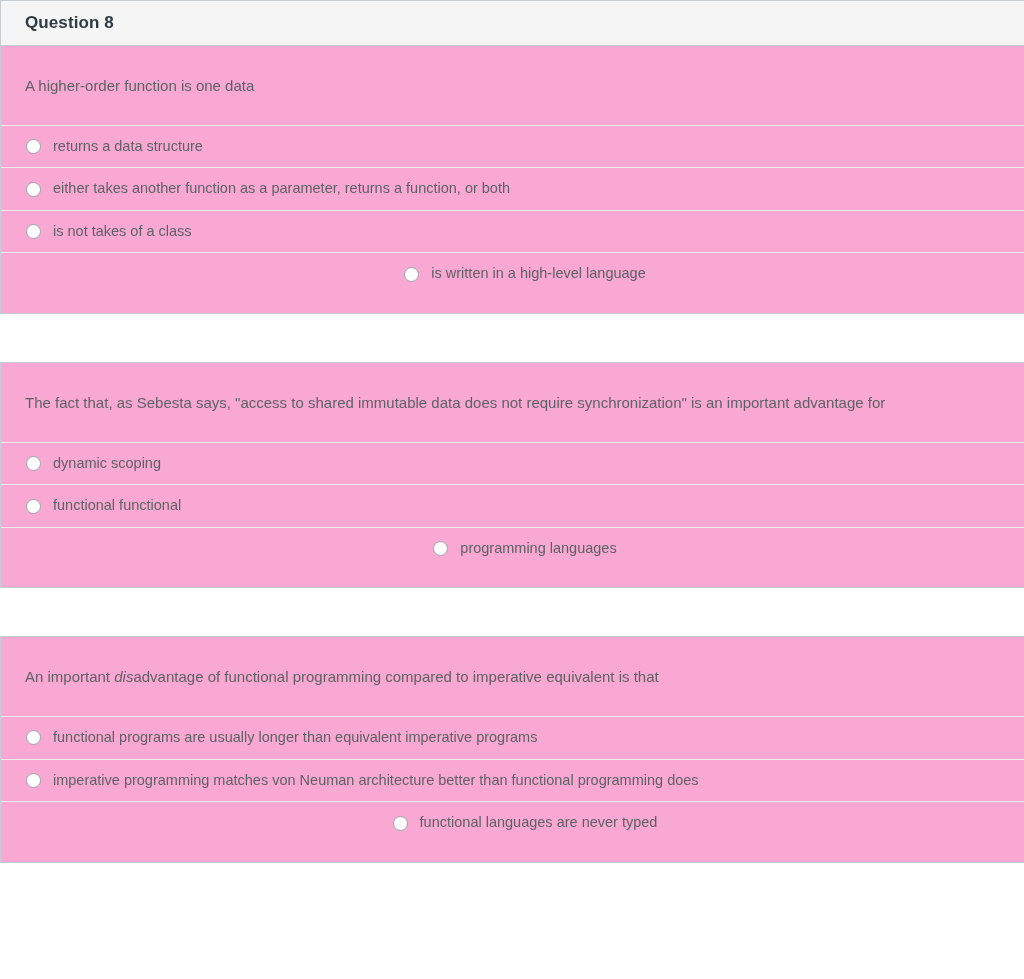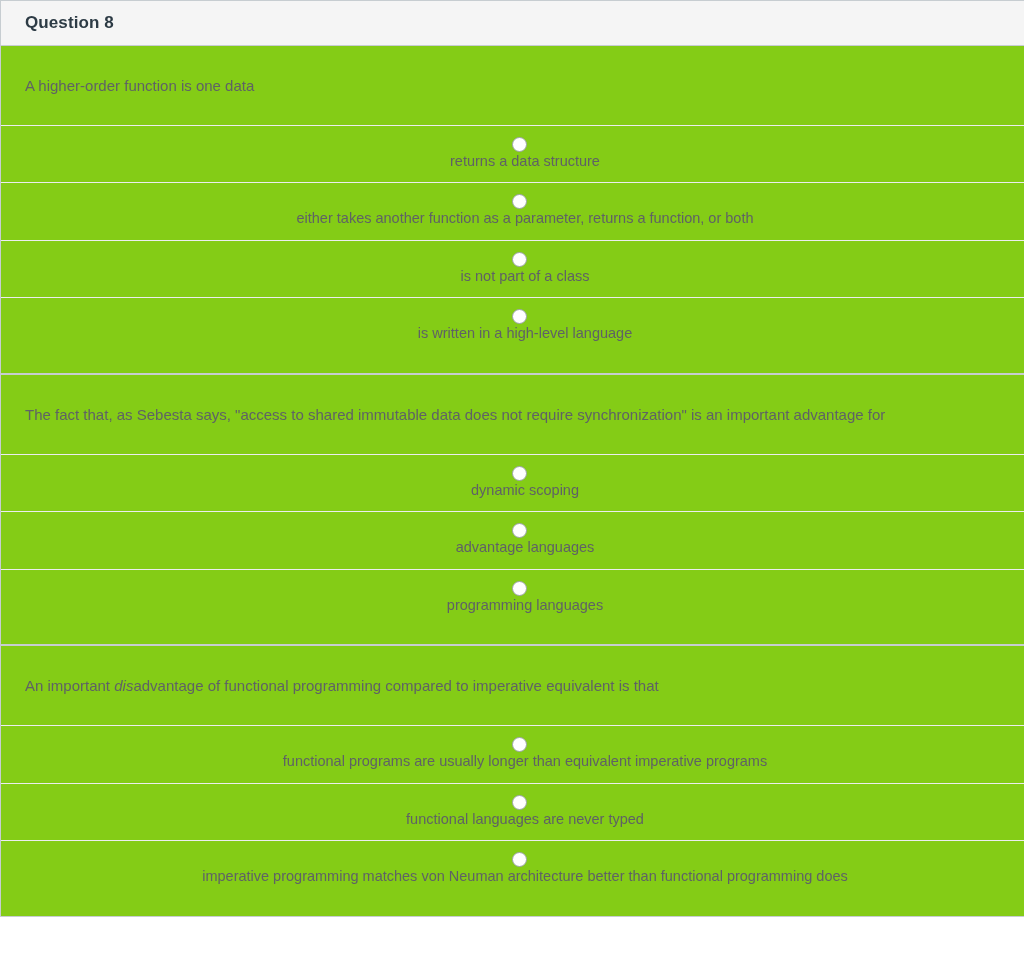--- a/index.html
+++ b/index.html
@@ -14,24 +14,25 @@
     -webkit-font-smoothing: antialiased;
   }
 
   .quiz-body {
     width: 1024px;
     box-sizing: border-box;
   }
 
   
   .question-panel {
-    background: #84cc16;
+    background: #f9a8d4;
     border: 1px solid #c7cdd1;
     border-right: none;
     box-sizing: border-box;
+    margin-bottom: 48px;
   }
 
   .question-header {
     background: #f5f5f5;
     border-bottom: 1px solid #c7cdd1;
     height: 45px;
     display: flex;
     align-items: center;
     padding: 0 24px;
     box-sizing: border-box;
@@ -58,41 +59,41 @@
     padding: 0 0 0 0;
   }
 
   .answer-row {
     display: flex;
     align-items: center;
     padding: 11px 0 11px 25px;
     border-top: 1px solid #ebedee;
     box-sizing: border-box;
     min-height: 40px;
-    flex-direction: column;
   }
 
   .radio-icon {
     flex: 0 0 auto;
     width: 13px;
     height: 13px;
     border: 1px solid #9ba2a8;
     border-radius: 50%;
     background: #ffffff;
     margin-right: 12px;
   }
 
   .answer-label {
     font-size: 14.5px;
     color: #5f6265;
     line-height: 1.35;
   }
 
   .answers .answer-row:last-child {
     padding-bottom: 11px;
+    justify-content: center;
   }
 
   .panel-tail {
     height: 18px;
   }
 </style>
 </head>
 <body>
 
 <div class="quiz-body">
@@ -105,58 +106,58 @@
         <div class="answer-row">
           <span class="radio-icon"></span>
           <span class="answer-label">returns a data structure</span>
         </div>
         <div class="answer-row">
           <span class="radio-icon"></span>
           <span class="answer-label">either takes another function as a parameter, returns a function, or both</span>
         </div>
         <div class="answer-row">
           <span class="radio-icon"></span>
-          <span class="answer-label">is not part of a class</span>
+          <span class="answer-label">is not takes of a class</span>
         </div>
         <div class="answer-row">
           <span class="radio-icon"></span>
           <span class="answer-label">is written in a high-level language</span>
         </div>
       </div>
       <div class="panel-tail"></div>
     </div>
     <div class="question-panel">
       <div class="question-text"><span>The fact that, as Sebesta says, "access to shared immutable data does not require synchronization" is an important advantage for</span></div>
       <div class="answers">
         <div class="answer-row">
           <span class="radio-icon"></span>
           <span class="answer-label">dynamic scoping</span>
         </div>
         <div class="answer-row">
           <span class="radio-icon"></span>
-          <span class="answer-label">advantage languages</span>
+          <span class="answer-label">functional functional</span>
         </div>
         <div class="answer-row">
           <span class="radio-icon"></span>
           <span class="answer-label">programming languages</span>
         </div>
       </div>
       <div class="panel-tail"></div>
     </div>
     <div class="question-panel">
       <div class="question-text"><span>An important </span><em>dis</em><span>advantage of functional programming compared to imperative equivalent is that</span></div>
       <div class="answers">
         <div class="answer-row">
           <span class="radio-icon"></span>
           <span class="answer-label">functional programs are usually longer than equivalent imperative programs</span>
         </div>
         <div class="answer-row">
           <span class="radio-icon"></span>
-          <span class="answer-label">functional languages are never typed</span>
+          <span class="answer-label">imperative programming matches von Neuman architecture better than functional programming does</span>
         </div>
         <div class="answer-row">
           <span class="radio-icon"></span>
-          <span class="answer-label">imperative programming matches von Neuman architecture better than functional programming does</span>
+          <span class="answer-label">functional languages are never typed</span>
         </div>
       </div>
       <div class="panel-tail"></div>
     </div>
   </div>
 
 </body></html>

